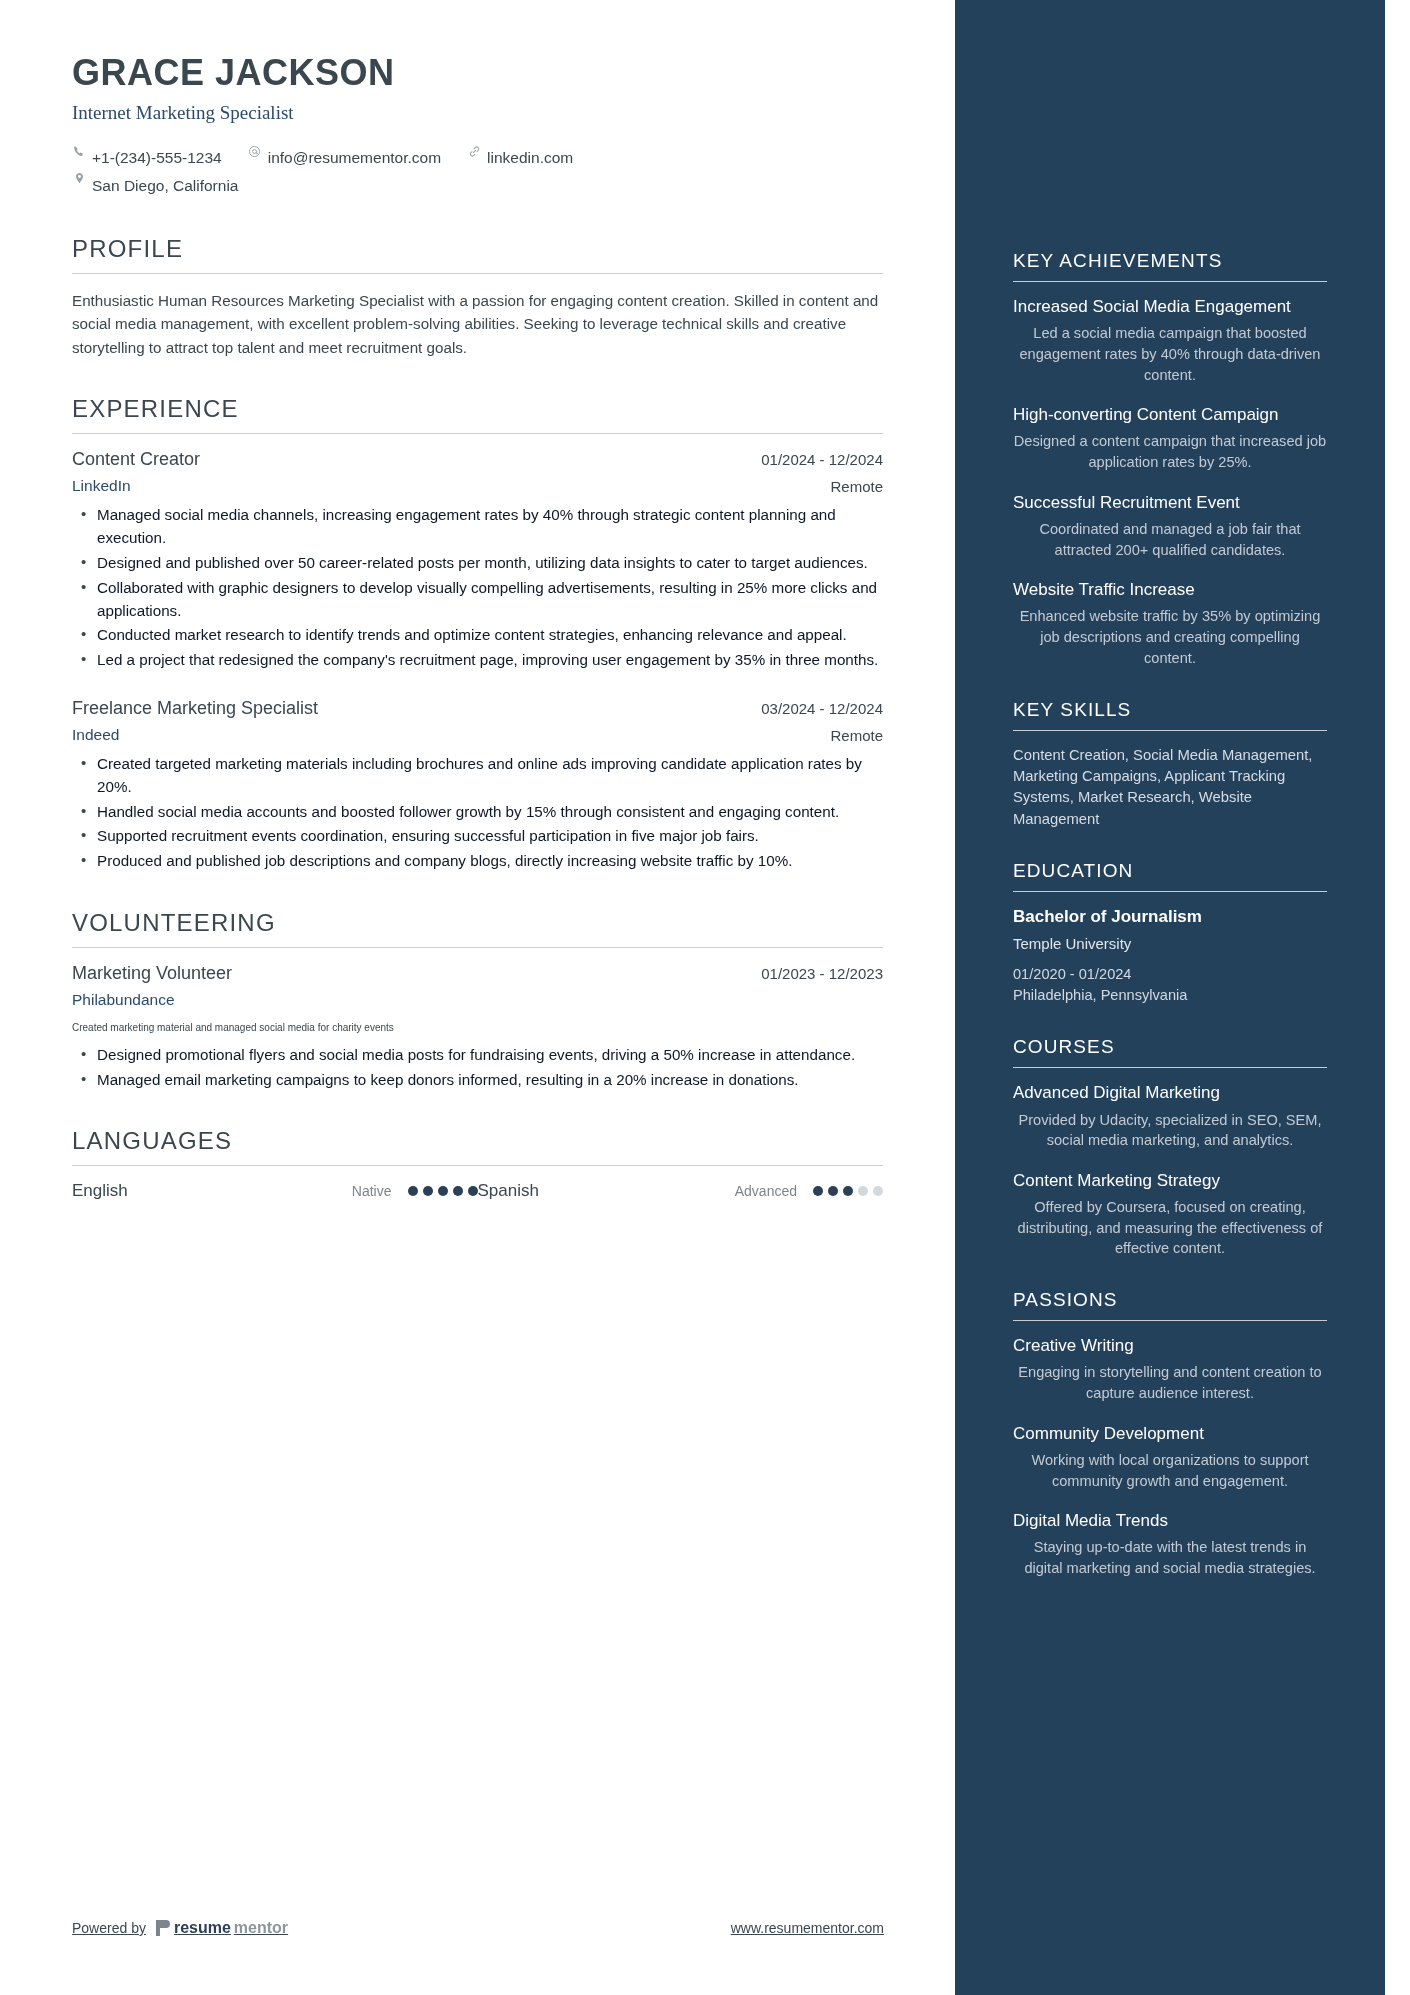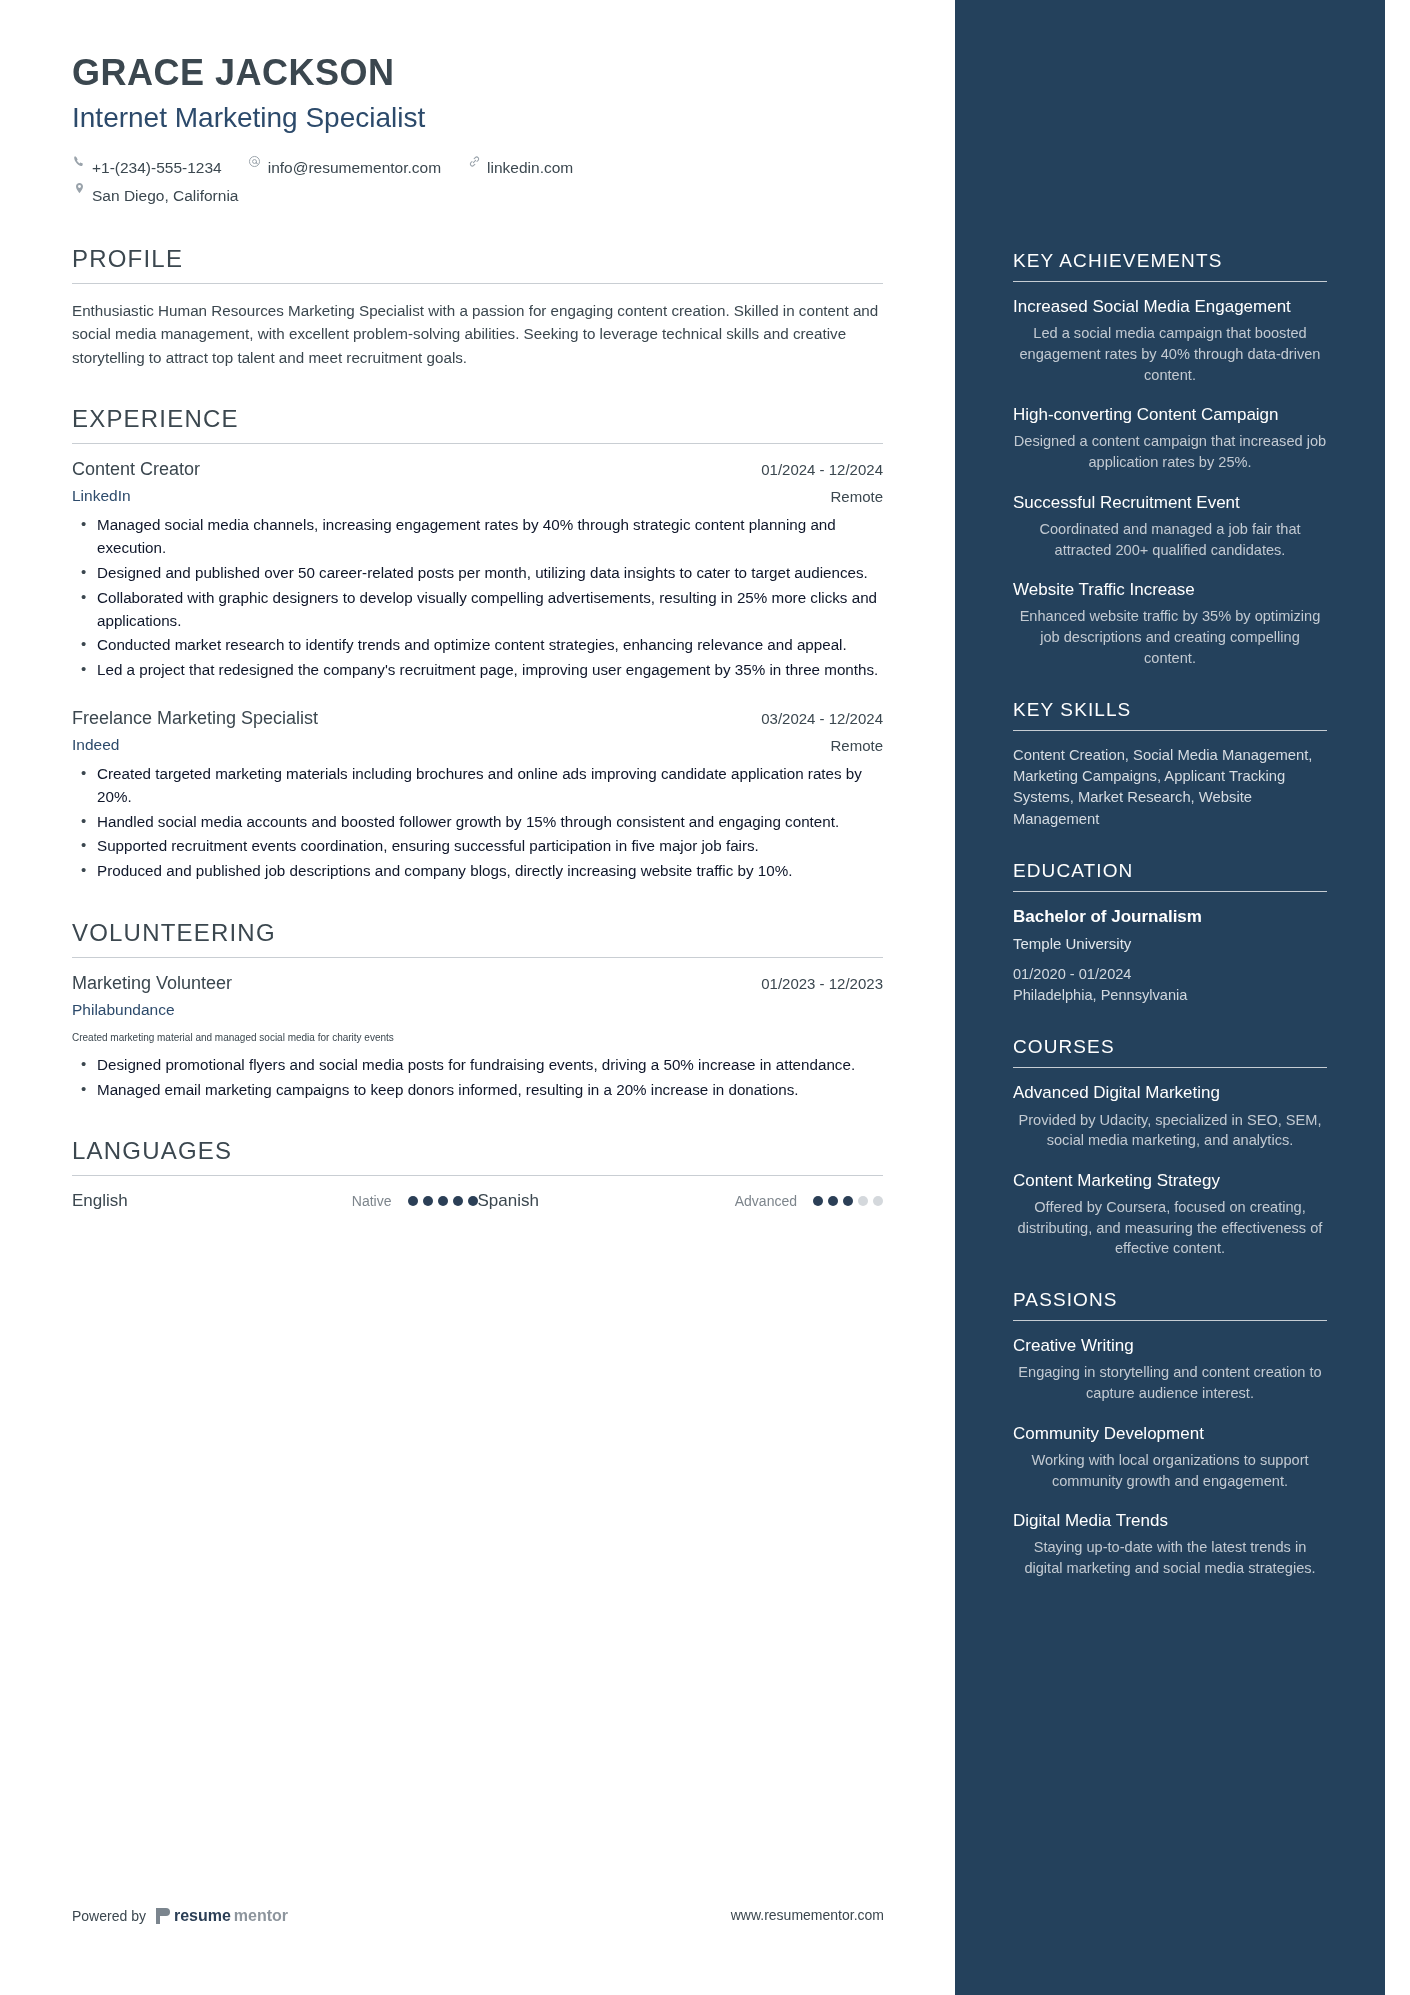--- a/index.html
+++ b/index.html
@@ -30,24 +30,25 @@
   .name {
     font-size: 36px;
     font-weight: bold;
     letter-spacing: 0.5px;
     color: #3b474f;
     line-height: 1.15;
     margin-bottom: 9px;
   }
 
   .job-title {
-    font-size: 28px;
+    font-size: 19px;
     color: #2c4a6b;
     font-weight: normal;
     margin-bottom: 20px;
+    font-family: Liberation Serif, serif;
   }
 
   .contact-rows { margin-bottom: 8px; }
   .contact-line {
     display: flex;
     align-items: center;
     flex-wrap: wrap;
     gap: 0 26px;
     font-size: 15.5px;
     color: #3b474f;
@@ -171,27 +172,28 @@
     width: 10px; height: 10px;
     border-radius: 50%;
     background: #2b3f56;
   }
   .dot.off { background: #d4d8dc; }
 
   
   .footer {
     position: absolute;
     left: 72px;
-    bottom: 70px;
+    bottom: 58px;
     width: 812px;
     display: flex;
     justify-content: space-between;
-    align-items: flex-start;
+    align-items: center;
     font-size: 14px;
     color: #3b474f;
+    text-decoration: underline;
   }
   .powered {
     display: flex;
     align-items: center;
     gap: 10px;
   }
   .rm-logo {
     display: flex;
     align-items: center;
     gap: 3px;

